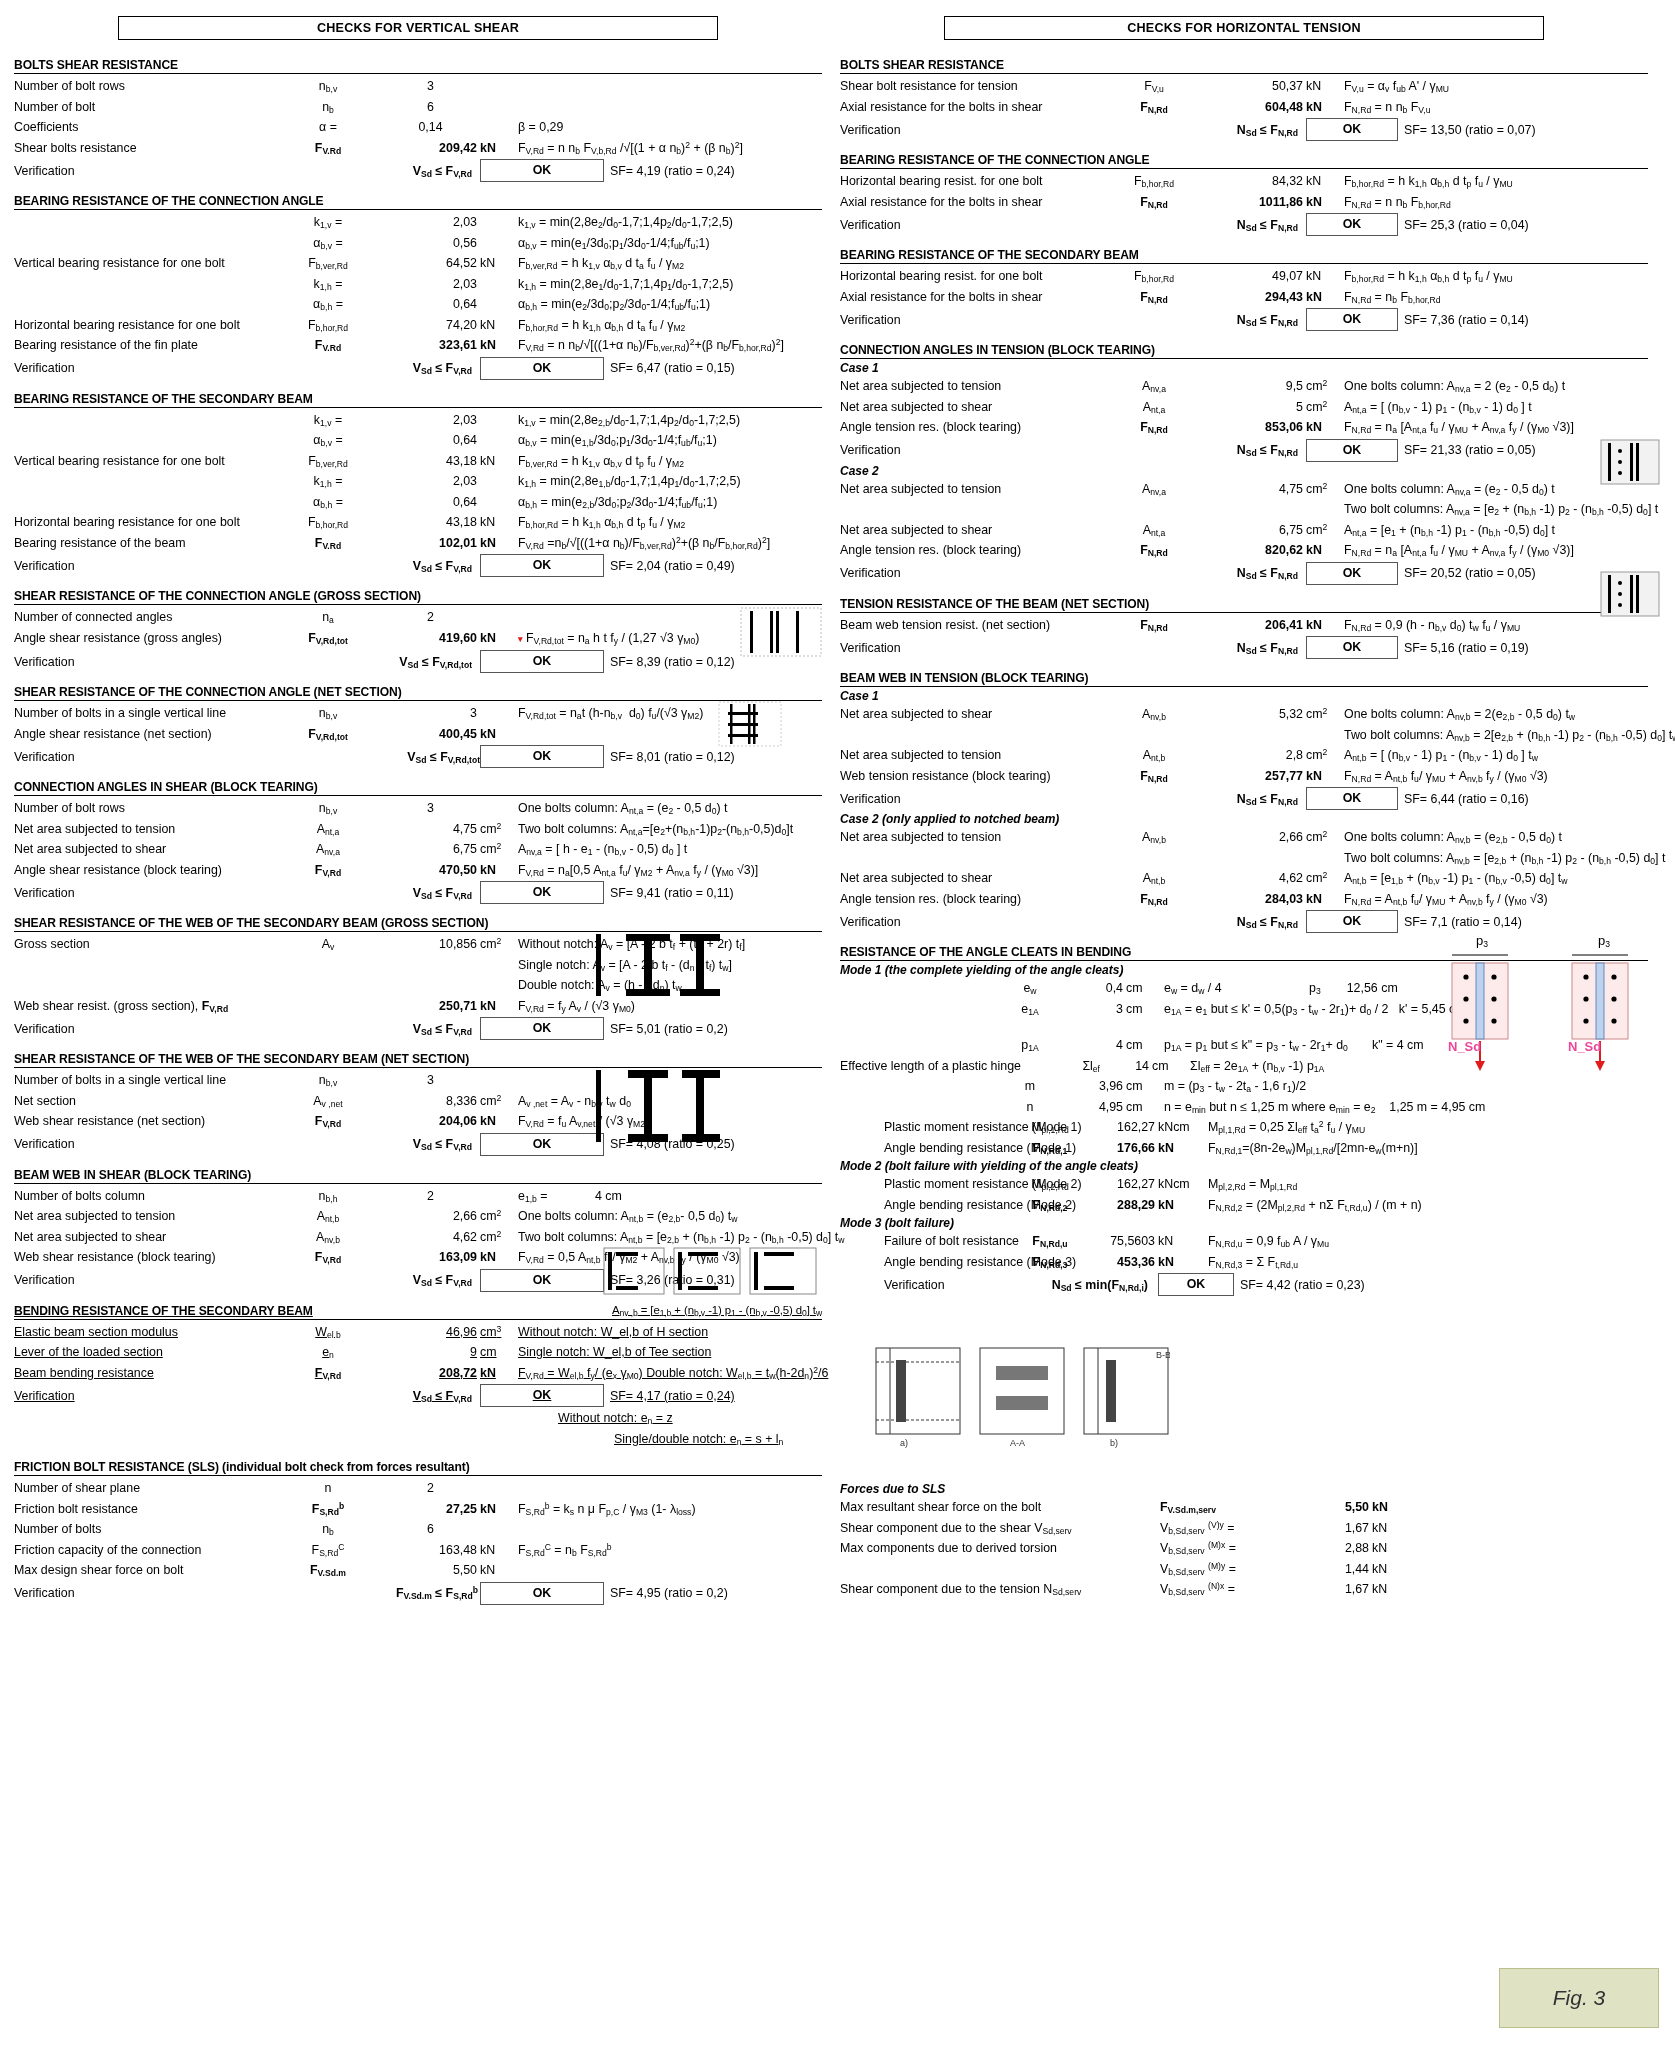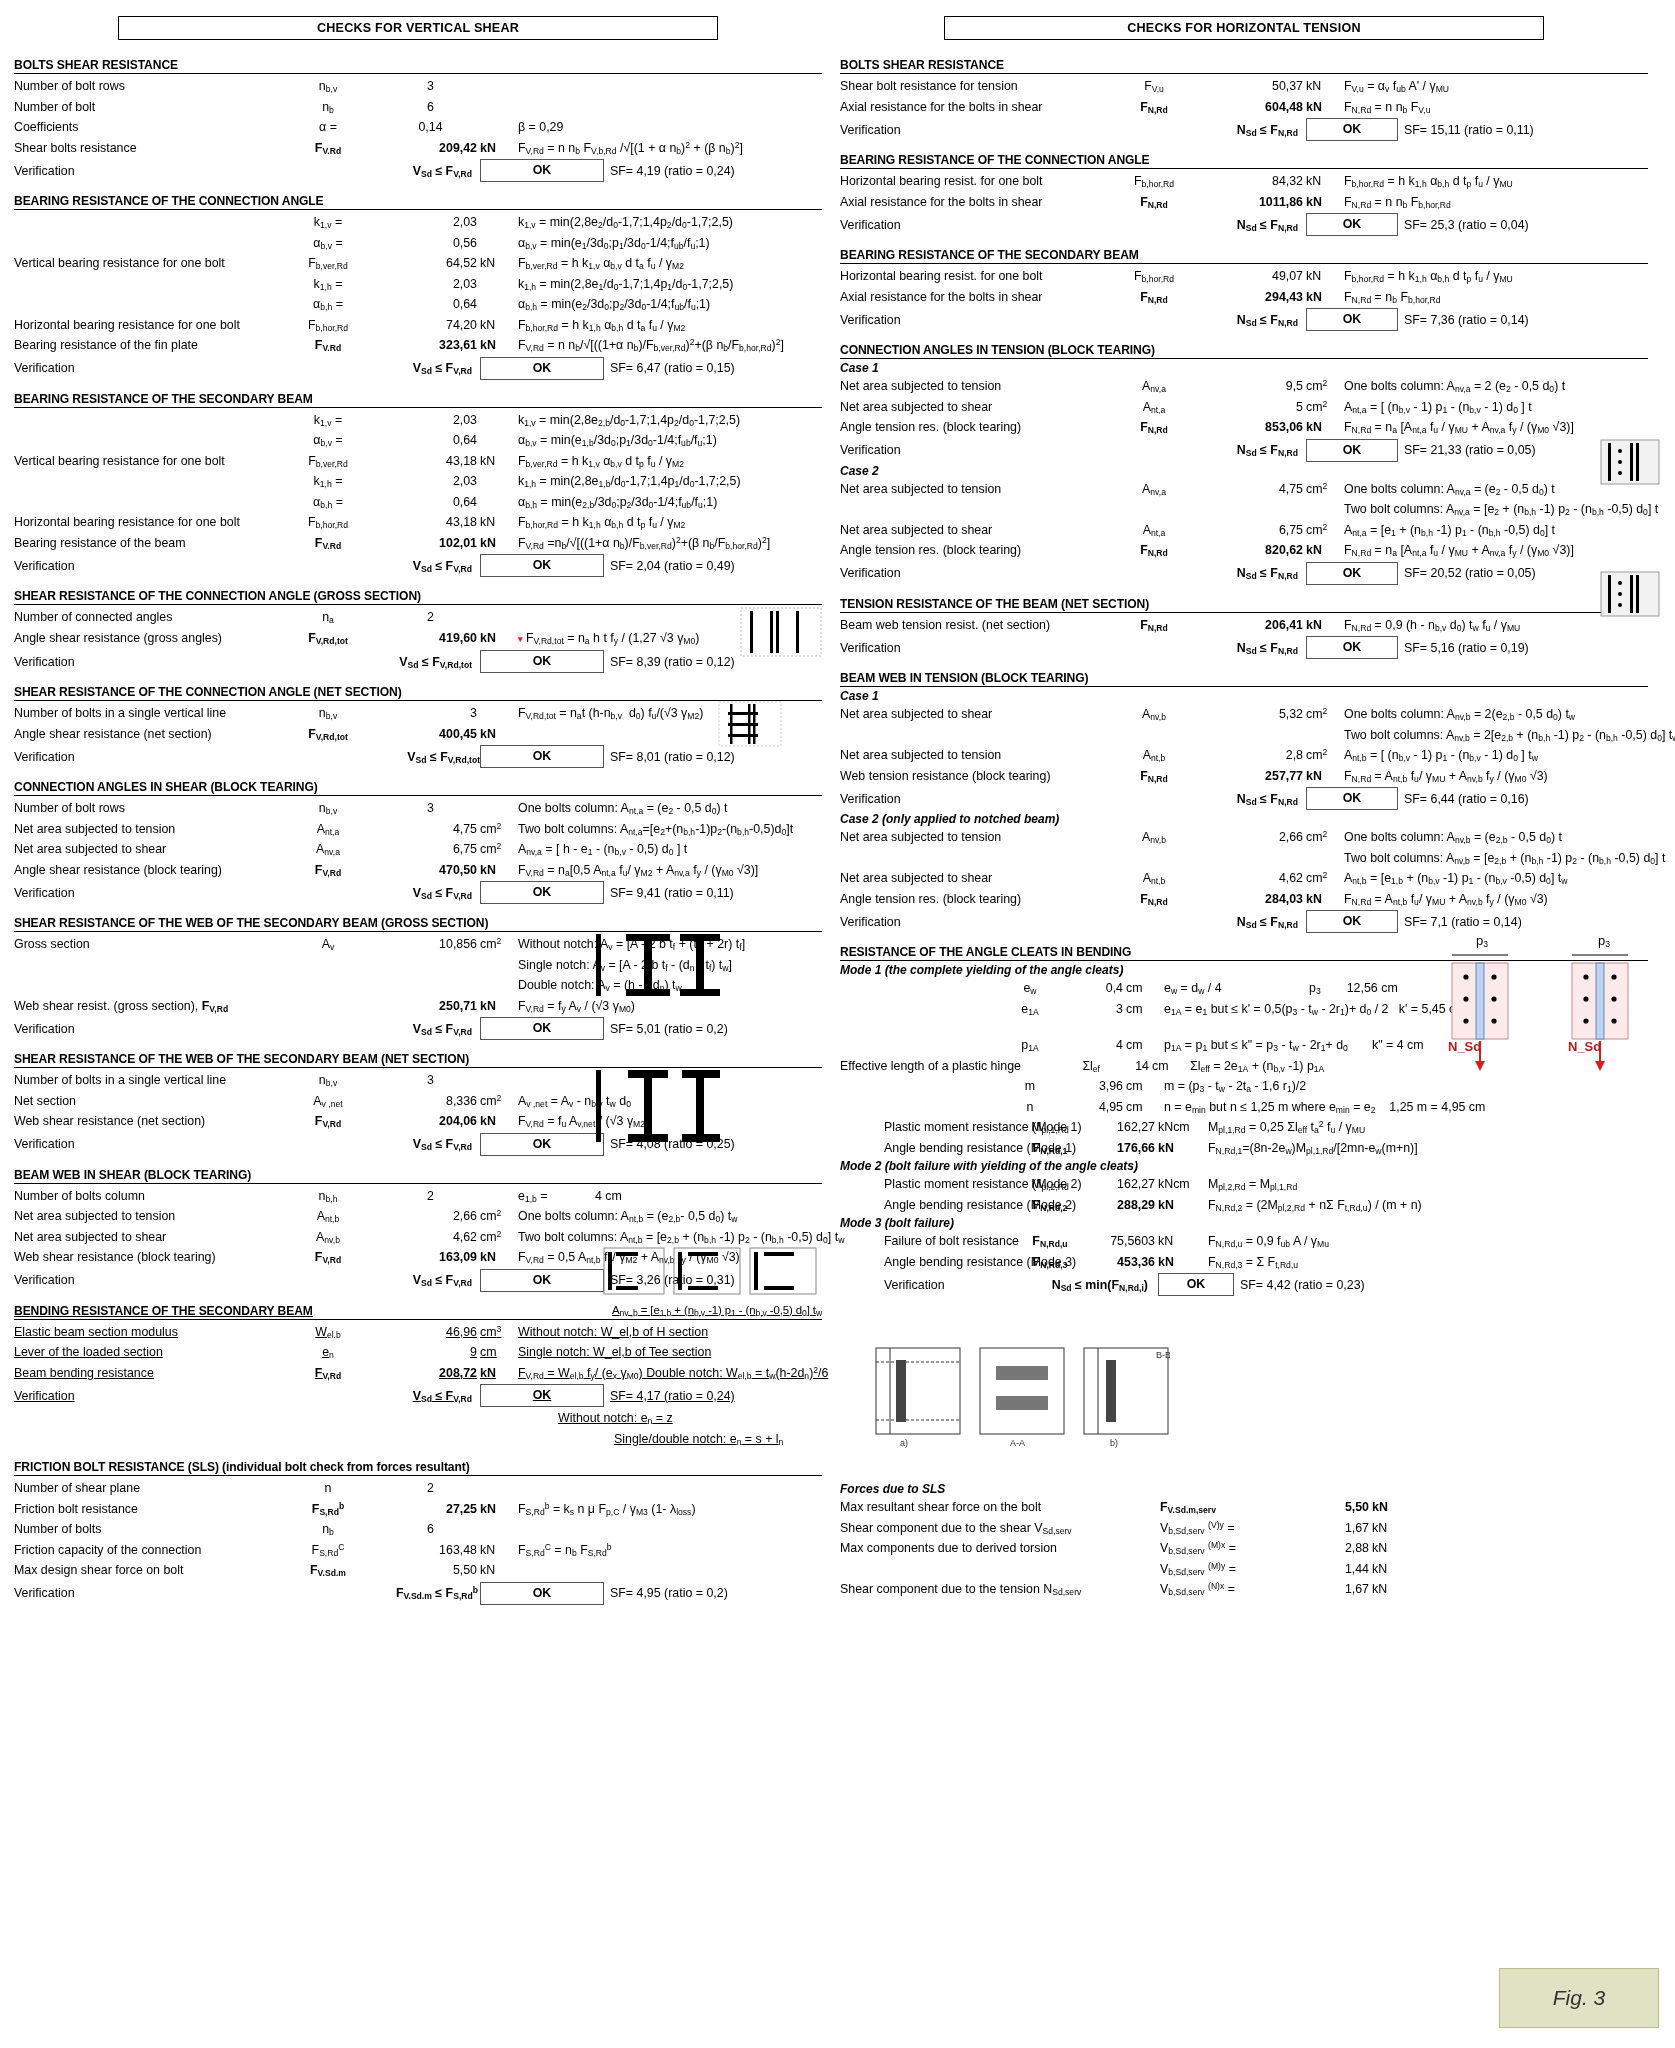--- a/index.html
+++ b/index.html
@@ -69,21 +69,21 @@
   .v-sf { padding-left:2px; }
   .fig-3 {
     position:absolute; right:16px; bottom:20px;
     width:160px; height:60px;
     border:1px solid #b9c08e;
     background:#dfe3c4;
     display:flex; align-items:center; justify-content:center;
     font-size:21px; font-style:italic; color:#333;
   }
   .redarrow { color:#e01b1b; font-weight:bold; }
-  .nsd { color:#b91c1c; font-weight:bold; font-size:13px; }
+  .nsd { color:#ec4899; font-weight:bold; font-size:13px; }
 </style>
 </head>
 <body>
 
 <div class="sheet">
  <div class="cols">
 
   <div class="col">
 
     <div class="banner">CHECKS FOR VERTICAL SHEAR</div>
@@ -598,21 +598,21 @@
         <div class="c-label">Axial resistance for the bolts in shear</div>
         <div class="c-sym">F<sub>N,Rd</sub></div>
         <div class="c-val">604,48</div>
         <div class="c-unit num">kN</div>
         <div class="c-form">F<sub>N,Rd</sub> = n n<sub>b</sub> F<sub>V,u</sub></div>
       </div>
       <div class="vrow">
         <div class="v-lab">Verification</div>
         <div class="v-sym wide">N<sub>Sd</sub> ≤ F<sub>N,Rd</sub></div>
         <div class="okbox" style="width:92px;">OK</div>
-        <div class="v-sf">SF= 15,11  (ratio = 0,11)</div>
+        <div class="v-sf">SF= 13,50  (ratio = 0,07)</div>
       </div>
     </div>
 
     <div class="sec">
       <div class="sec-title">BEARING RESISTANCE OF THE CONNECTION ANGLE</div>
       <div class="row">
         <div class="c-label">Horizontal bearing resist. for one bolt</div>
         <div class="c-sym lt">F<sub>b,hor,Rd</sub></div>
         <div class="c-val lt">84,32</div>
         <div class="c-unit">kN</div>

